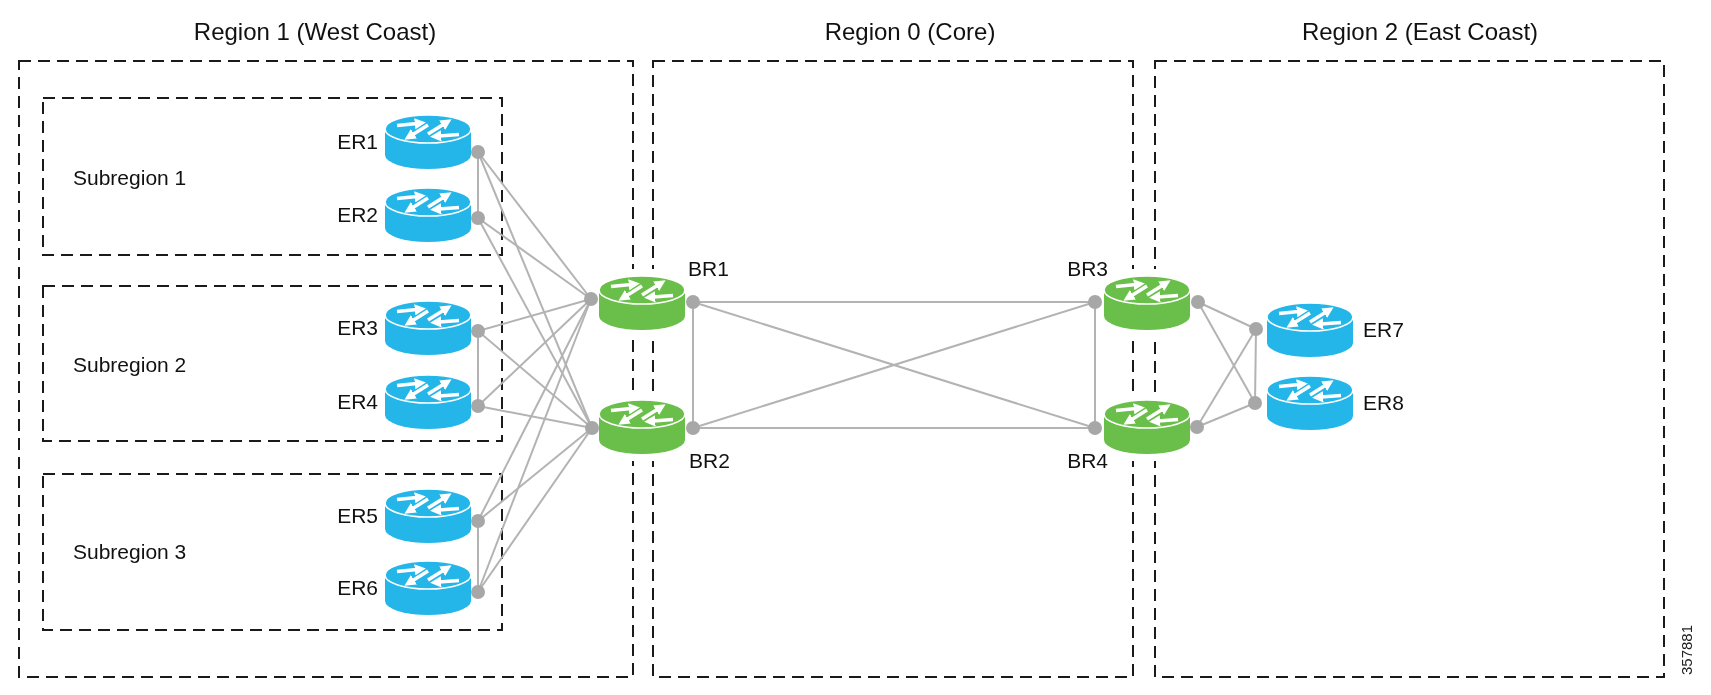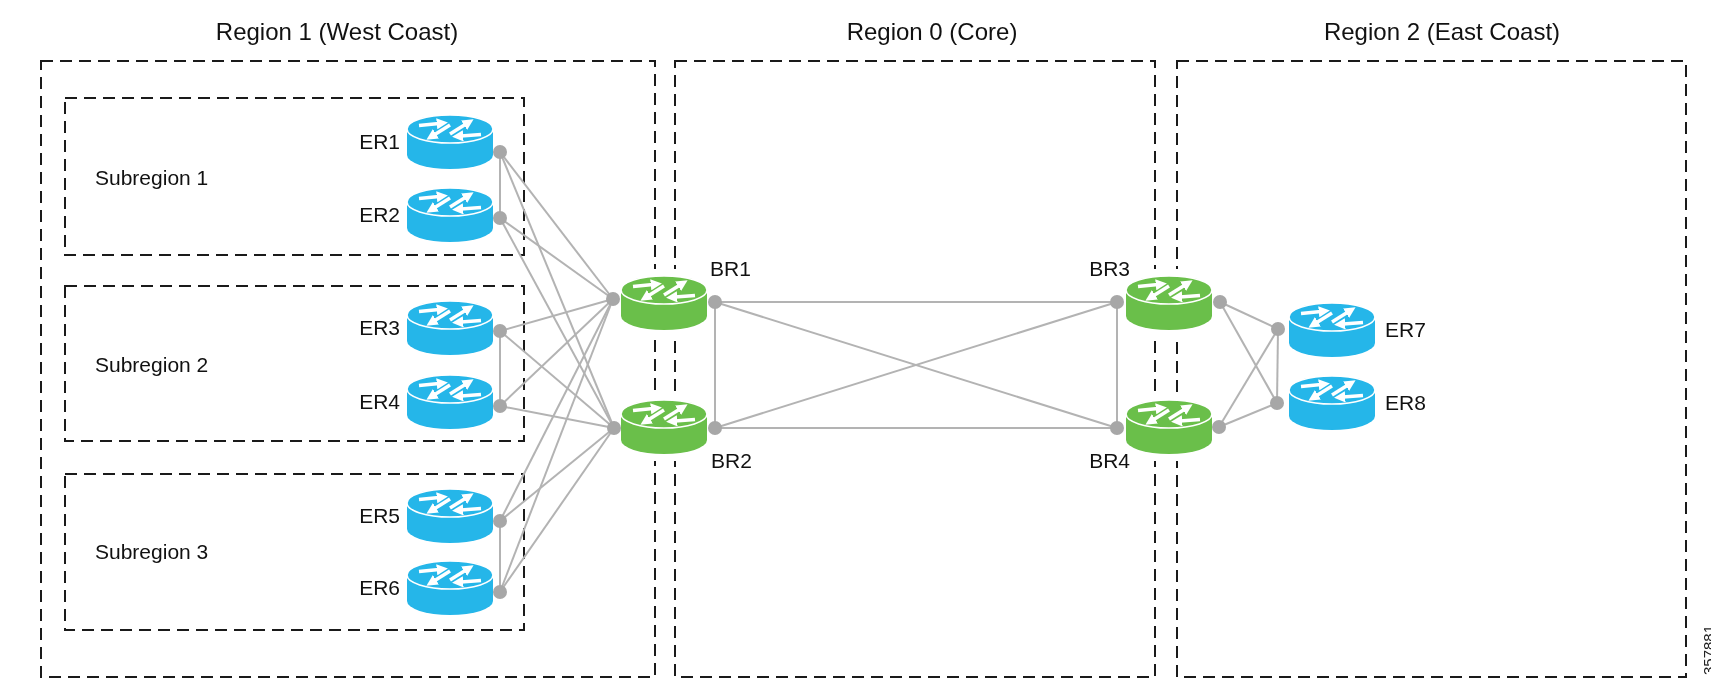--- a/index.html
+++ b/index.html
@@ -2,21 +2,20 @@
 <html><head>
 <meta charset="utf-8">
 <style>
   html, body { margin: 0; padding: 0; background: #ffffff; }
   #canvas-wrap {
     position: relative;
     width: 1494px;
     height: 695px;
     background: #ffffff;
     font-family: "Liberation Sans", "DejaVu Sans", sans-serif;
-    padding-left: 22px;
   }
   svg text {
     font-family: "Liberation Sans", "DejaVu Sans", sans-serif;
     fill: #111111;
   }
   .region-box, .subregion-box {
     fill: none;
     stroke: #1a1a1a;
     stroke-width: 2;
     stroke-dasharray: 12 7;

